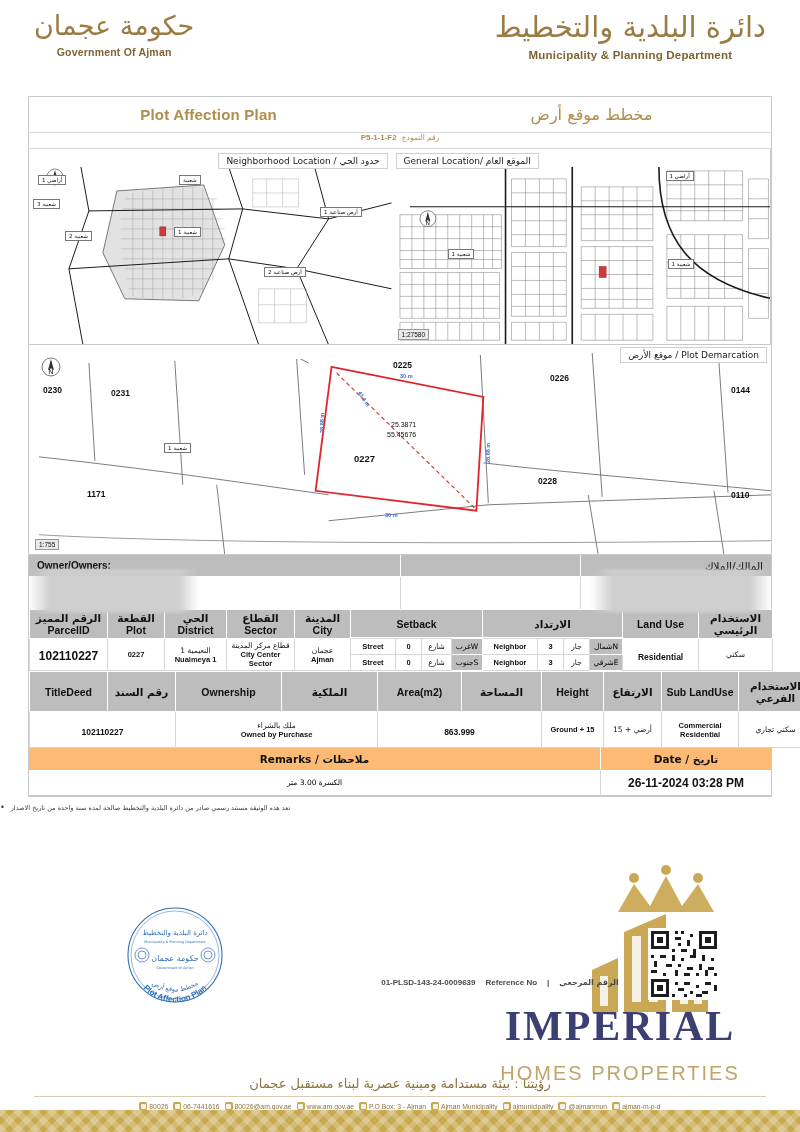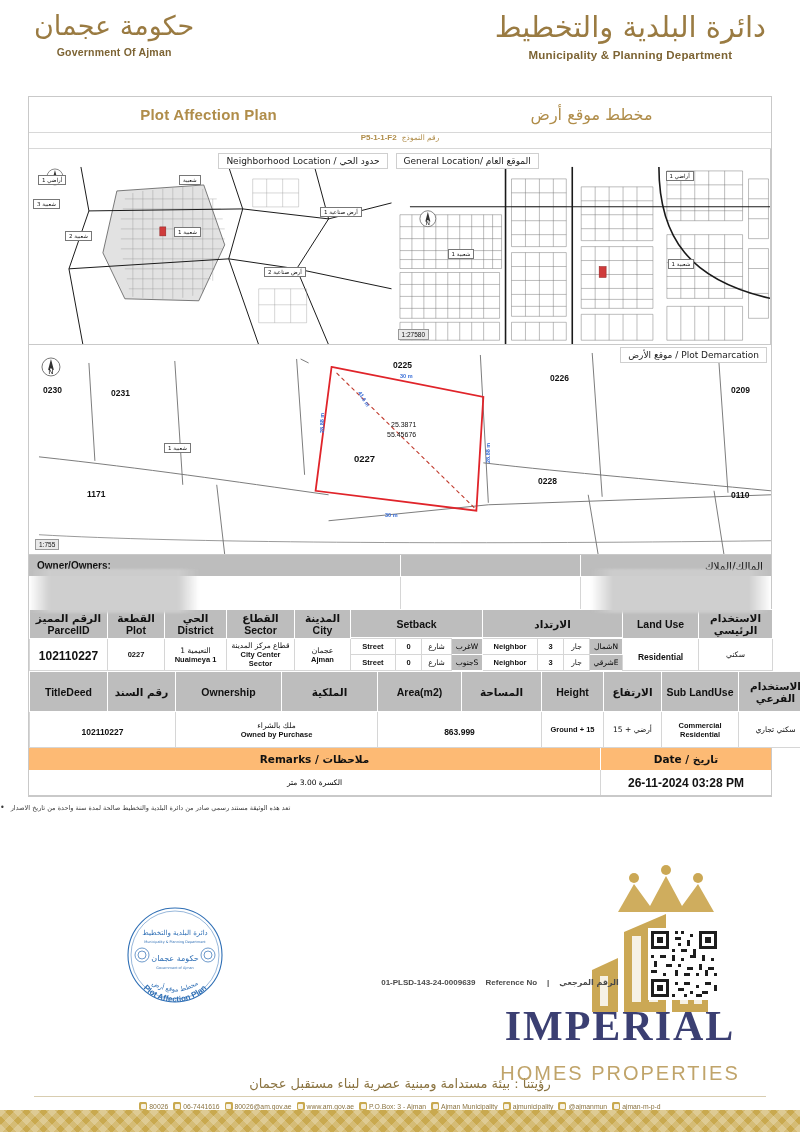--- a/index.html
+++ b/index.html
@@ -442,21 +442,21 @@
           <text x="0" y="7.2" font-size="7" text-anchor="middle" fill="#111" font-family="DejaVu Sans">N</text>
         </g>
       </svg>
 
       <div class="plotnum" style="left:14px; top:40px;">0230</div>
       <div class="plotnum" style="left:82px; top:43px;">0231</div>
       <div class="plotnum" style="left:58px; top:144px;">1171</div>
       <div class="plotnum" style="left:364px; top:15px;">0225</div>
       <div class="plotnum" style="left:521px; top:28px;">0226</div>
       <div class="plotnum" style="left:509px; top:131px;">0228</div>
-      <div class="plotnum" style="left:702px; top:40px;">0209</div>
+      <div class="plotnum" style="left:702px; top:40px;">0144</div>
       <div class="plotnum" style="left:702px; top:145px;">0110</div>
       <div class="plotnum" style="left:325px; top:108px; font-size:9.5px;">0227</div>
 
       <div class="zonetag" style="left:135px; top:98px;">شعبية 1</div>
 
       <div class="coordlabel" style="left:362px; top:76px;">25.3871</div>
       <div class="coordlabel" style="left:358px; top:86px;">55.45676</div>
 
       <div class="dimlabel" style="left:371px; top:28px;">30 m</div>
       <div class="dimlabel" style="left:356px; top:167px;">30 m</div>

